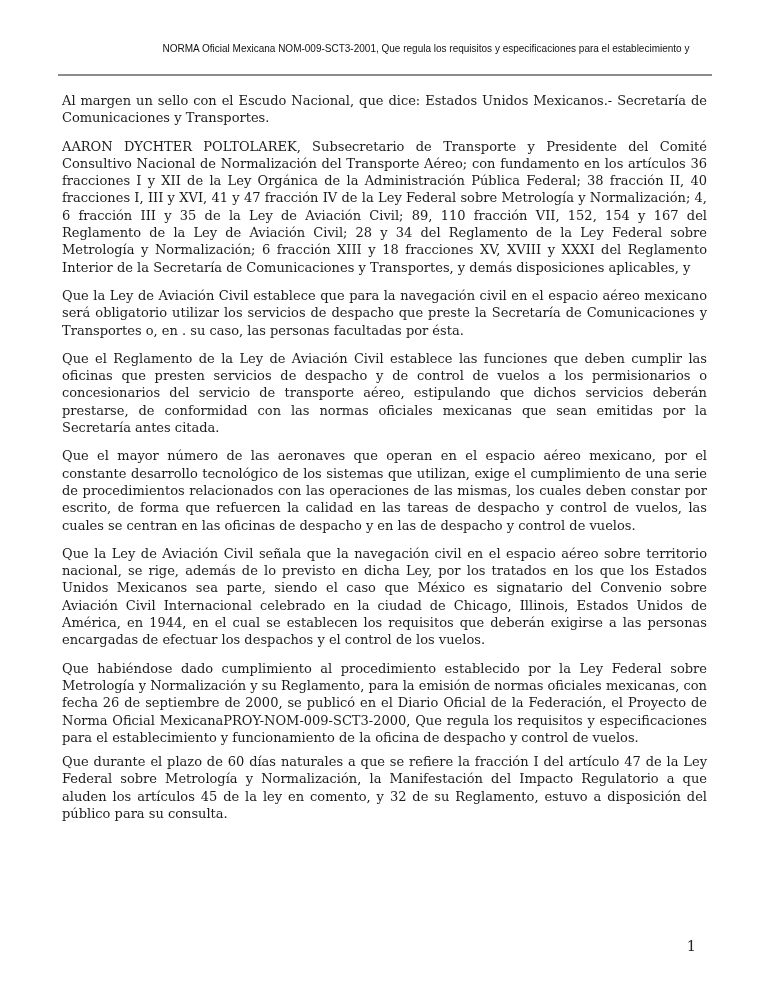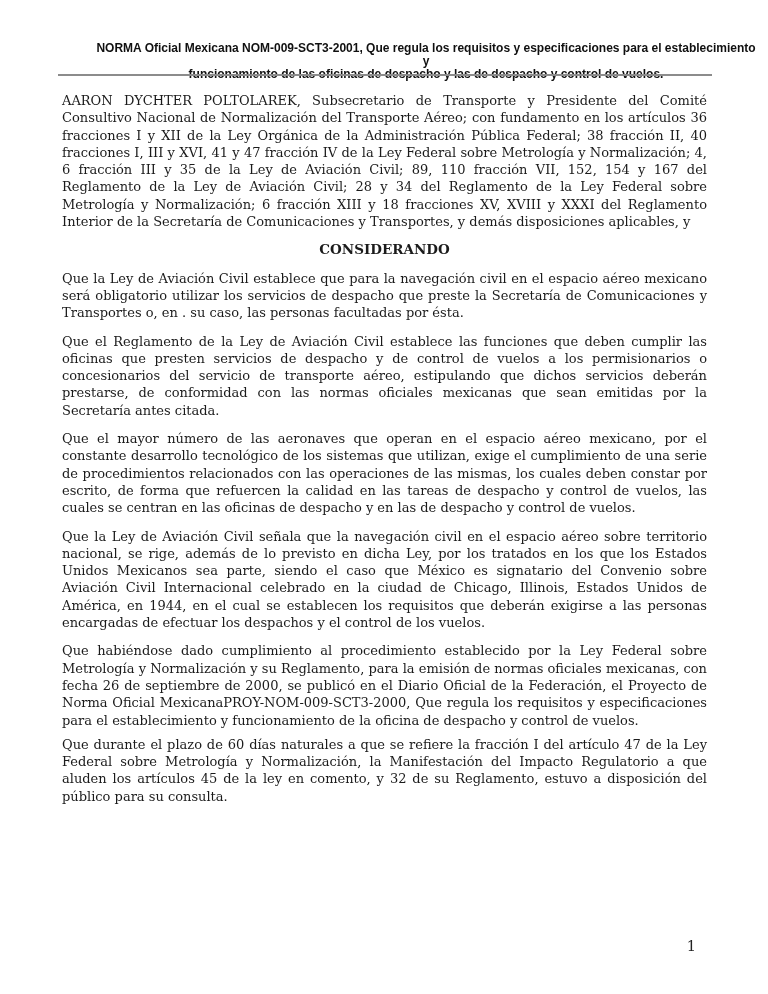--- a/index.html
+++ b/index.html
@@ -18,22 +18,22 @@
     background: var(--bg);
     overflow: hidden;
   }
   .doc-header {
     position: absolute;
     top: 42px;
     left: 92px;
     right: 8px;
     text-align: center;
     font-family: "Liberation Sans", "DejaVu Sans", sans-serif;
-    font-weight: bold;
-    font-size: 12px;
+    font-weight: normal;
+    font-size: 10px;
     line-height: 13px;
     color: var(--header-text);
   }
   .header-rule {
     position: absolute;
     top: 74px;
     left: 58px;
     width: 654px;
     height: 0;
     border-top: 2px solid var(--rule);
@@ -69,28 +69,27 @@
     color: #222222;
   }
 </style>
 </head>
 <body>
 
 <div class="page">
 
   <div class="doc-header">
     <div class="doc-header-line">NORMA Oficial Mexicana NOM-009-SCT3-2001, Que regula los requisitos y especificaciones para el establecimiento y</div>
-    <div class="doc-header-line">funcionamiento de las oficinas de despacho y las de despacho y control de vuelos.</div>
   </div>
 
   <div class="header-rule"></div>
 
   <div class="doc-body">
+    <p class="para">Al margen un sello con el Escudo Nacional, que dice: Estados Unidos Mexicanos.- Secretaría de Comunicaciones y Transportes.</p>
     <p class="para">AARON DYCHTER POLTOLAREK, Subsecretario de Transporte y Presidente del Comité Consultivo Nacional de Normalización del Transporte Aéreo; con fundamento en los artículos 36 fracciones I y XII de la Ley Orgánica de la Administración Pública Federal; 38 fracción II, 40 fracciones I, III y XVI, 41 y 47 fracción IV de la Ley Federal sobre Metrología y Normalización; 4, 6 fracción III y 35 de la Ley de Aviación Civil; 89, 110 fracción VII, 152, 154 y 167 del Reglamento de la Ley de Aviación Civil; 28 y 34 del Reglamento de la Ley Federal sobre Metrología y Normalización; 6 fracción XIII y 18 fracciones XV, XVIII y XXXI del Reglamento Interior de la Secretaría de Comunicaciones y Transportes, y demás disposiciones aplicables, y</p>
-    <h2 class="considerando">CONSIDERANDO</h2>
     <p class="para">Que la Ley de Aviación Civil establece que para la navegación civil en el espacio aéreo mexicano será obligatorio utilizar los servicios de despacho que preste la Secretaría de Comunicaciones y Transportes o, en . su caso, las personas facultadas por ésta.</p>
     <p class="para">Que el Reglamento de la Ley de Aviación Civil establece las funciones que deben cumplir las oficinas que presten servicios de despacho y de control de vuelos a los permisionarios o concesionarios del servicio de transporte aéreo, estipulando que dichos servicios deberán prestarse, de conformidad con las normas oficiales mexicanas que sean emitidas por la Secretaría antes citada.</p>
     <p class="para">Que el mayor número de las aeronaves que operan en el espacio aéreo mexicano, por el constante desarrollo tecnológico de los sistemas que utilizan, exige el cumplimiento de una serie de procedimientos relacionados con las operaciones de las mismas, los cuales deben constar por escrito, de forma que refuercen la calidad en las tareas de despacho y control de vuelos, las cuales se centran en las oficinas de despacho y en las de despacho y control de vuelos.</p>
     <p class="para">Que la Ley de Aviación Civil señala que la navegación civil en el espacio aéreo sobre territorio nacional, se rige, además de lo previsto en dicha Ley, por los tratados en los que los Estados Unidos Mexicanos sea parte, siendo el caso que México es signatario del Convenio sobre Aviación Civil Internacional celebrado en la ciudad de Chicago, Illinois, Estados Unidos de América, en 1944, en el cual se establecen los requisitos que deberán exigirse a las personas encargadas de efectuar los despachos y el control de los vuelos.</p>
     <p class="para tight">Que habiéndose dado cumplimiento al procedimiento establecido por la Ley Federal sobre Metrología y Normalización y su Reglamento, para la emisión de normas oficiales mexicanas, con fecha 26 de septiembre de 2000, se publicó en el Diario Oficial de la Federación, el Proyecto de Norma Oficial MexicanaPROY-NOM-009-SCT3-2000, Que regula los requisitos y especificaciones para el establecimiento y funcionamiento de la oficina de despacho y control de vuelos.</p>
     <p class="para">Que durante el plazo de 60 días naturales a que se refiere la fracción I del artículo 47 de la Ley Federal sobre Metrología y Normalización, la Manifestación del Impacto Regulatorio a que aluden los artículos 45 de la ley en comento, y 32 de su Reglamento, estuvo a disposición del público para su consulta.</p>
   </div>
 
   <div class="page-number">1</div>
 

